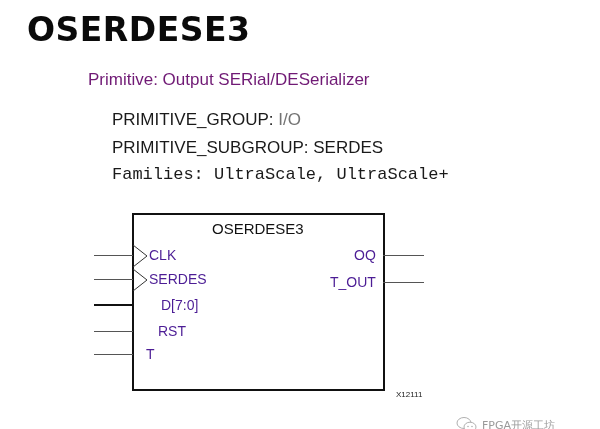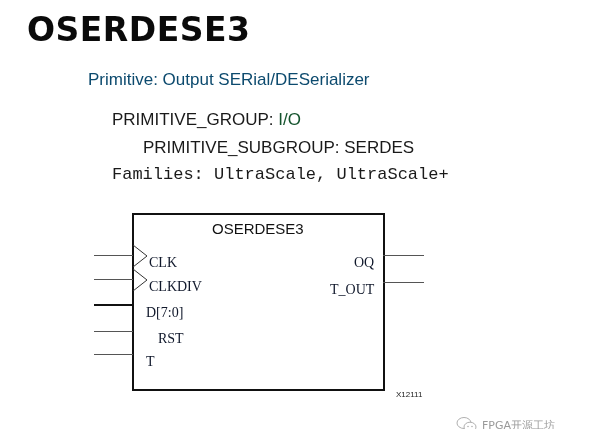--- a/index.html
+++ b/index.html
@@ -1,26 +1,26 @@
 <!DOCTYPE html>
 <html><head>
   <meta charset="utf-8">
   <style>
     html, body { margin: 0; padding: 0; background: #ffffff; }
     body { width: 600px; height: 429px; position: relative; overflow: hidden; font-family: "DejaVu Sans", sans-serif; color: #111; }
     .title { position: absolute; left: 27px; top: 10px; font-family: "DejaVu Sans", sans-serif; font-weight: bold; font-size: 33px; letter-spacing: 0.5px; color: #0a0a0a; }
-    .subtitle { position: absolute; left: 88px; top: 70px; font-family: "Liberation Sans", sans-serif; font-size: 17px; color: #0c4a6e; }
+    .subtitle { position: absolute; left: 88px; top: 70px; font-family: "Liberation Sans", sans-serif; font-size: 17px; color: #701a75; }
     .meta { position: absolute; left: 112px; font-family: "Liberation Sans", sans-serif; font-size: 17px; color: #1a1a1a; }
     .meta.g1 { top: 110px; }
-    .meta.g2 { top: 138px; margin-left: 31px; }
+    .meta.g2 { top: 138px; }
     .meta.g3 { top: 165px; font-family: Liberation Mono, monospace; }
-    .link { color: #14532d; margin-top: 12px; }
+    .link { color: #737373; margin-top: 12px; }
     .box { position: absolute; left: 132px; top: 213px; width: 249px; height: 174px; border: 2px solid #111; box-sizing: content-box; }
     .box-title { position: absolute; left: 212px; top: 220px; font-family: "Liberation Sans", sans-serif; font-size: 15px; color: #111; }
-    .pin-label { position: absolute; font-family: Liberation Serif, serif; font-size: 14px; color: #0f172a; margin-top: 8px; }
+    .pin-label { position: absolute; font-family: Liberation Sans, sans-serif; font-size: 14px; color: #4c1d95; }
     .wire { position: absolute; height: 1px; background: #555; }
     .wire.bus { height: 2px; background: #111; }
     .clk-tri { position: absolute; }
     .fig-id { position: absolute; left: 396px; top: 390px; font-family: "Liberation Sans", sans-serif; font-size: 8px; color: #222; }
     .wm { position: absolute; left: 456px; top: 394px; display: flex; align-items: center; gap: 4px; color: #9a9a9a; font-family: "DejaVu Sans", sans-serif; font-size: 11px; margin-top: 23px; }
   </style>
 </head>
 <body>
 
 <div class="title">OSERDESE3</div>
@@ -42,22 +42,22 @@
 <div class="wire" style="left:94px; top:354px; width:39px;"></div>
 
 <svg class="clk-tri" style="left:133px; top:245px;" width="16" height="22" viewBox="0 0 16 22">
   <polyline points="0,0 14,11 0,22" fill="none" stroke="#333" stroke-width="1"></polyline>
 </svg>
 <svg class="clk-tri" style="left:133px; top:269px;" width="16" height="22" viewBox="0 0 16 22">
   <polyline points="0,0 14,11 0,22" fill="none" stroke="#333" stroke-width="1"></polyline>
 </svg>
 
 <div class="pin-label" style="left:149px; top:247px;">CLK</div>
-<div class="pin-label" style="left:149px; top:271px;">CLKDIV</div>
-<div class="pin-label" style="left:146px; top:297px;">D[7:0]</div>
+<div class="pin-label" style="left:149px; top:271px;">SERDES</div>
+<div class="pin-label" style="left:161px; top:297px;">D[7:0]</div>
 <div class="pin-label" style="left:158px; top:323px;">RST</div>
 <div class="pin-label" style="left:146px; top:346px;">T</div>
 
 <div class="pin-label" style="left:354px; top:247px;text-align:center;">OQ</div>
 <div class="pin-label" style="left:330px; top:274px;">T_OUT</div>
 <div class="wire" style="left:383px; top:255px; width:41px;"></div>
 <div class="wire" style="left:383px; top:282px; width:41px;"></div>
 
 <div class="fig-id">X12111</div>
 

